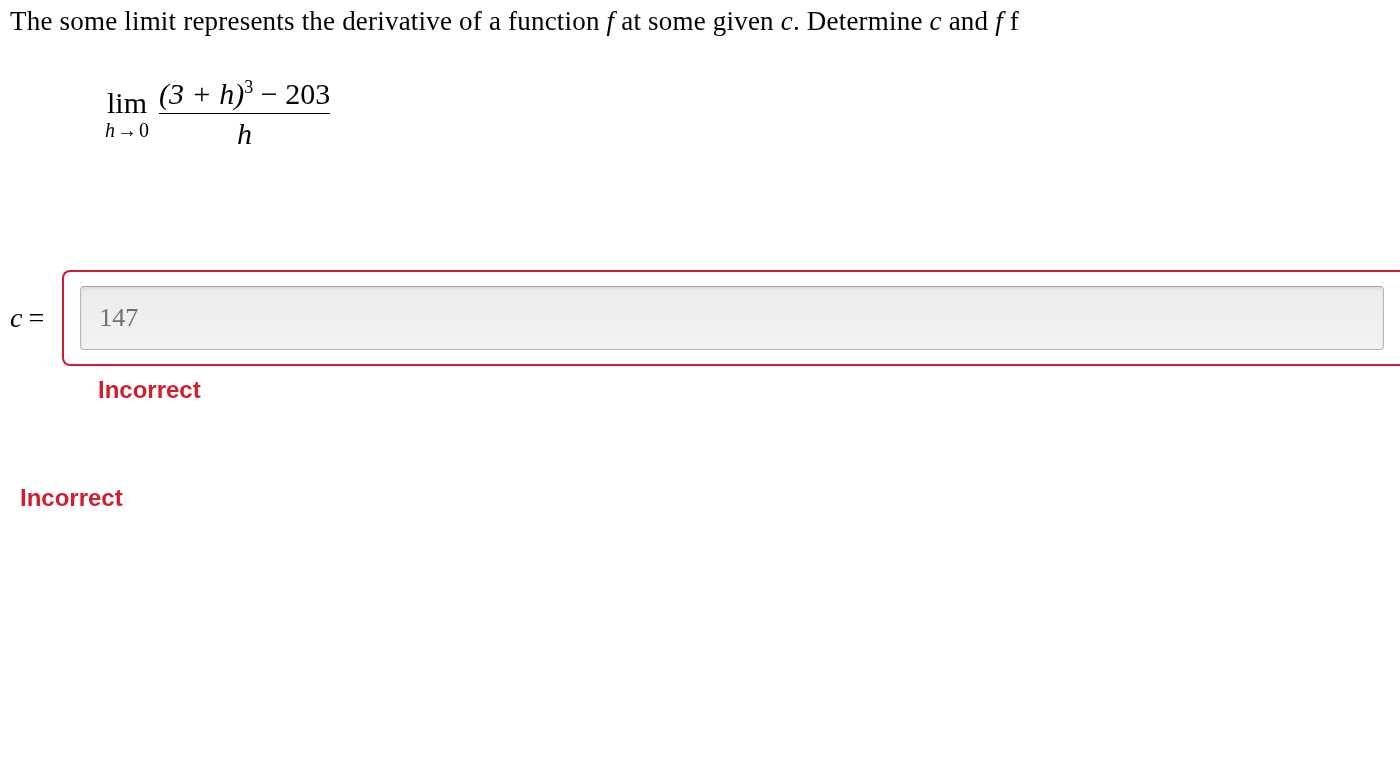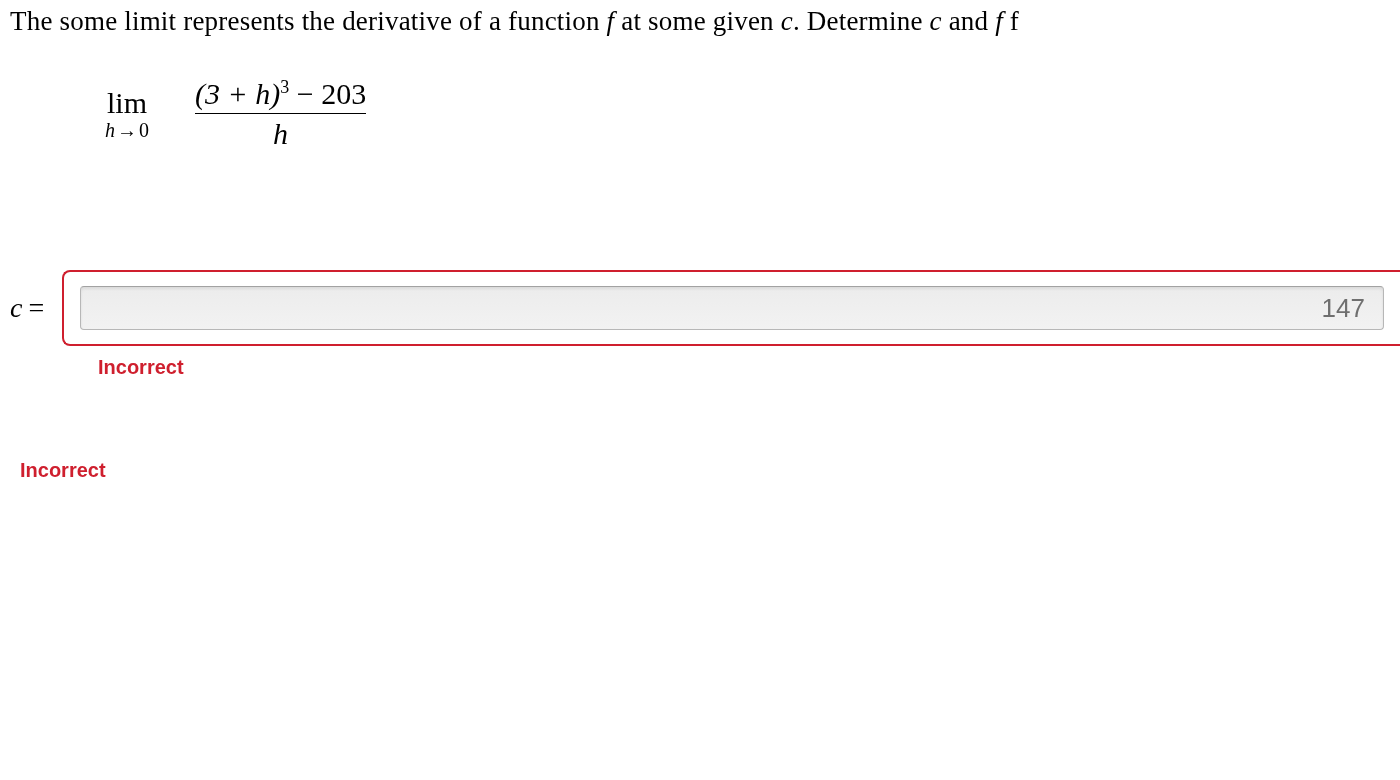--- a/index.html
+++ b/index.html
@@ -23,21 +23,20 @@
     margin-bottom: 40px;
     white-space: nowrap;
   }
   .prompt .mi { font-style: italic; }
   .limit-expr {
     display: flex;
     align-items: center;
     margin-left: 95px;
     margin-bottom: 120px;
     font-family: 'Times New Roman', Times, serif;
-    gap: 36px;
   }
   .lim-block {
     display: flex;
     flex-direction: column;
     align-items: center;
     margin-right: 10px;
     line-height: 1;
   }
   .lim-text { font-size: 30px; }
   .lim-sub {
@@ -81,38 +80,37 @@
     background: #fff;
     display: flex;
     align-items: center;
     padding: 14px 16px;
     box-sizing: border-box;
     flex: 1;
     min-width: 0;
   }
   .answer-input {
     flex: 1;
-    height: 44px;
+    height: 64px;
     border: 1px solid #b7b7b7;
     border-top-color: #a2a2a2;
     border-radius: 4px;
     background: linear-gradient(#ececec, #f2f2f2);
     box-shadow: inset 0 2px 3px rgba(0,0,0,0.08);
     font-size: 26px;
-    font-family: Liberation Sans, sans-serif;
+    font-family: Liberation Serif, serif;
     color: #6f6f6f;
     padding: 0 18px;
     box-sizing: border-box;
     outline: none;
-    text-align: right;
   }
   .feedback {
     font-family: Arial, Helvetica, sans-serif;
     font-weight: 700;
-    font-size: 20px;
+    font-size: 24px;
     color: #cf1f2e;
     margin-top: 10px;
   }
   
   .block-c { margin-left: 0; display:flex; flex-direction:column; }
   .block-c .answer-row { margin-left: 0; }
   .block-c .answer-box { margin-left: 0; width: calc(1400px - 90px); border-top-right-radius:0; border-bottom-right-radius:0; border-right:none;}
   .block-c .feedback { margin-left: 88px; }
   
   .block-fx { margin-top: 70px; margin-left: 10px; display:flex; flex-direction:column;}

